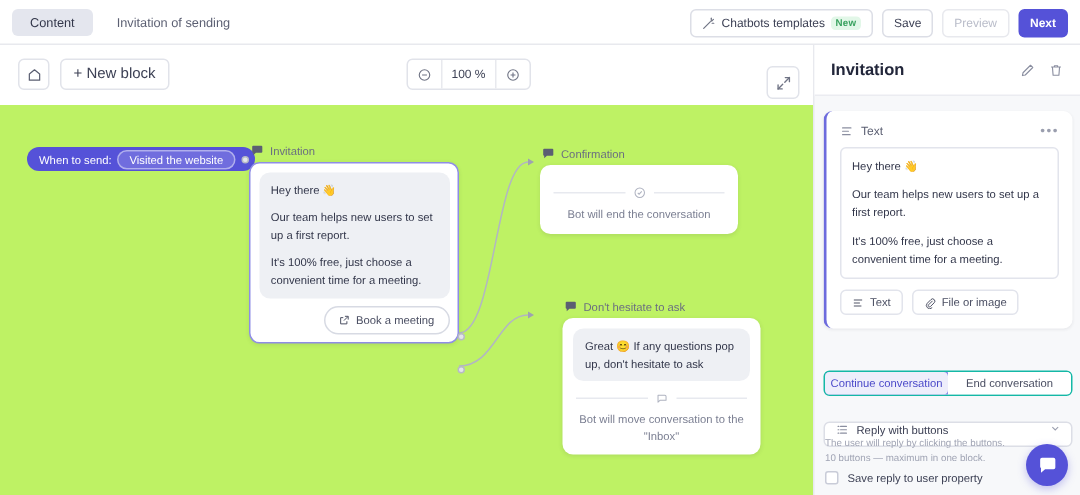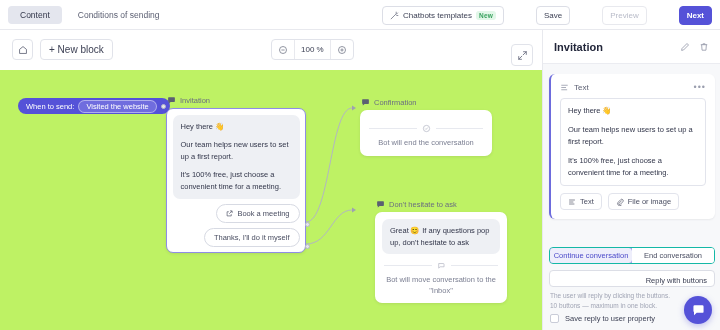--- a/index.html
+++ b/index.html
@@ -27,21 +27,21 @@
   .tab.active { background: #e4e6ee; color: #32364a; }
 
   .top-actions {
     position: absolute; right: 8px; top: 0; height: 30px;
     display: flex; align-items: center; gap: 6px;
   }
   .btn {
     height: 19px; border: 1px solid #dcdee6; border-radius: 4px;
     background: #fff; color: #3d4155; font-size: 8px;
     display: flex; align-items: center; gap: 4px; padding: 0 7px;
-    cursor: pointer; white-space: nowrap; margin-left: 26px;
+    cursor: pointer; white-space: nowrap;
   }
   .btn.ghost { color: #b9bcc9; border-color: #e8e9ee; background: #fff; cursor: default; }
   .btn.primary { background: #5552d8; border-color: #5552d8; color: #fff; font-weight: 600; }
   .badge-new {
     background: #e2f7e8; color: #38a15e; font-size: 6.5px; border-radius: 3px;
     padding: 1px 3px; font-weight: 600; letter-spacing: .2px;
   }
   .wand { width: 9px; height: 9px; flex: 0 0 9px; color: #6f7384; }
 
   
@@ -179,24 +179,24 @@
     position: absolute; left: 6px; top: 217px; width: 166px; height: 17px;
     display: flex; border-radius: 4px; overflow: hidden; border: 1px solid #14b8a6;
   }
   .seg .sg {
     flex: 1; display: flex; align-items: center; justify-content: center;
     font-size: 7.5px; color: #4a4e62; background: #fff; cursor: pointer;
   }
   .seg .sg.on { background: #eeeefb; color: #4b49c9; border: 1px solid #8f8de6; margin: -1px; border-radius: 4px; }
 
   .select {
-    position: absolute; left: 6px; top: 240px; width: 166px; height: 17px;
+    position: absolute; left: 6px; top: 251px; width: 166px; height: 17px;
     border: 1px solid #dcdee6; border-radius: 4px; background: #fff;
-    display: flex; align-items: flex-end; gap: 5px; padding: 0 7px;
-    font-size: 7.5px; color: #3d4155; cursor: pointer; flex-direction: column;
+    display: flex; align-items: flex-start; gap: 5px; padding: 0 7px;
+    font-size: 7.5px; color: #3d4155; cursor: pointer;
   }
   .select .sv { flex: 1; }
   .hint {
     position: absolute; left: 7px; top: 261px; width: 170px;
     font-size: 6.5px; color: #a0a4b4; line-height: 1.5;
   }
   .checkrow {
     position: absolute; left: 7px; top: 284px;
     display: flex; align-items: center; gap: 6px; cursor: pointer;
   }
@@ -213,21 +213,21 @@
   }
 </style>
 </head>
 <body>
 
 <div class="app">
 
   <div class="topbar">
     <div class="tabs">
       <div class="tab active">Content</div>
-      <div class="tab">Conditions of sending</div>
+      <div class="tab">Invitation of sending</div>
     </div>
     <div class="top-actions">
       <div class="btn">
         <svg class="wand" viewBox="0 0 16 16" fill="none" stroke="currentColor" stroke-width="1.4" stroke-linecap="round">
           <path d="M2 14 L10 6"></path>
             <path d="M11 2 v3"></path>
             <path d="M13.5 3.5 l-2 2"></path>
             <path d="M12 8 h2"></path>
         </svg>
         <span>Chatbots templates</span>
@@ -310,25 +310,20 @@
           <p>It's 100% free, just choose a convenient time for a meeting.</p>
         </div>
         <div class="reply-row">
           <div class="reply">
             <svg width="7" height="7" viewBox="0 0 16 16" fill="none" stroke="currentColor" stroke-width="1.5">
               <path d="M9 2h5v5"></path>
                 <path d="M13.5 2.5 L7.5 8.5"></path>
                 <path d="M12 9.5V13.5H2.5V4H6.5"></path>
             </svg>
             <span>Book a meeting</span>
-          </div>
-        </div>
-        <div class="reply-row">
-          <div class="reply">
-            <span>Thanks, I'll do it myself</span>
           </div>
         </div>
       </div>
       <span class="port" style="position:absolute; right:-4px; top:126px;"></span>
       <span class="port" style="position:absolute; right:-4px; top:148px;"></span>
     </div>
 
     <div class="node" style="left:360px; top:28px; width:132px;">
       <div class="node-head">
         <span class="hicon">

